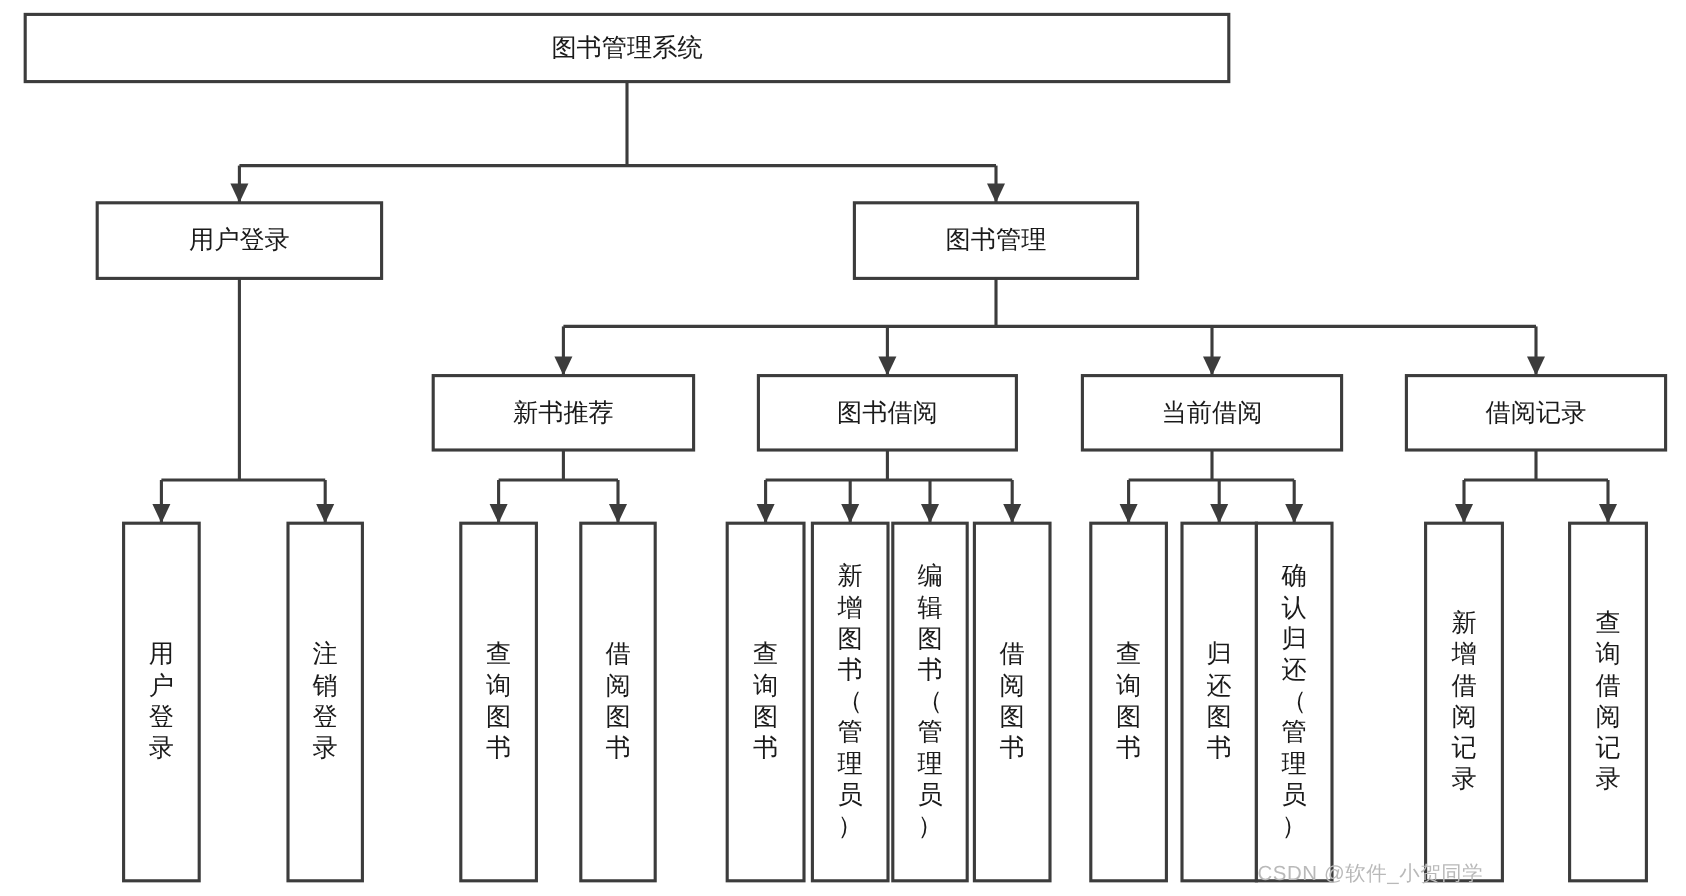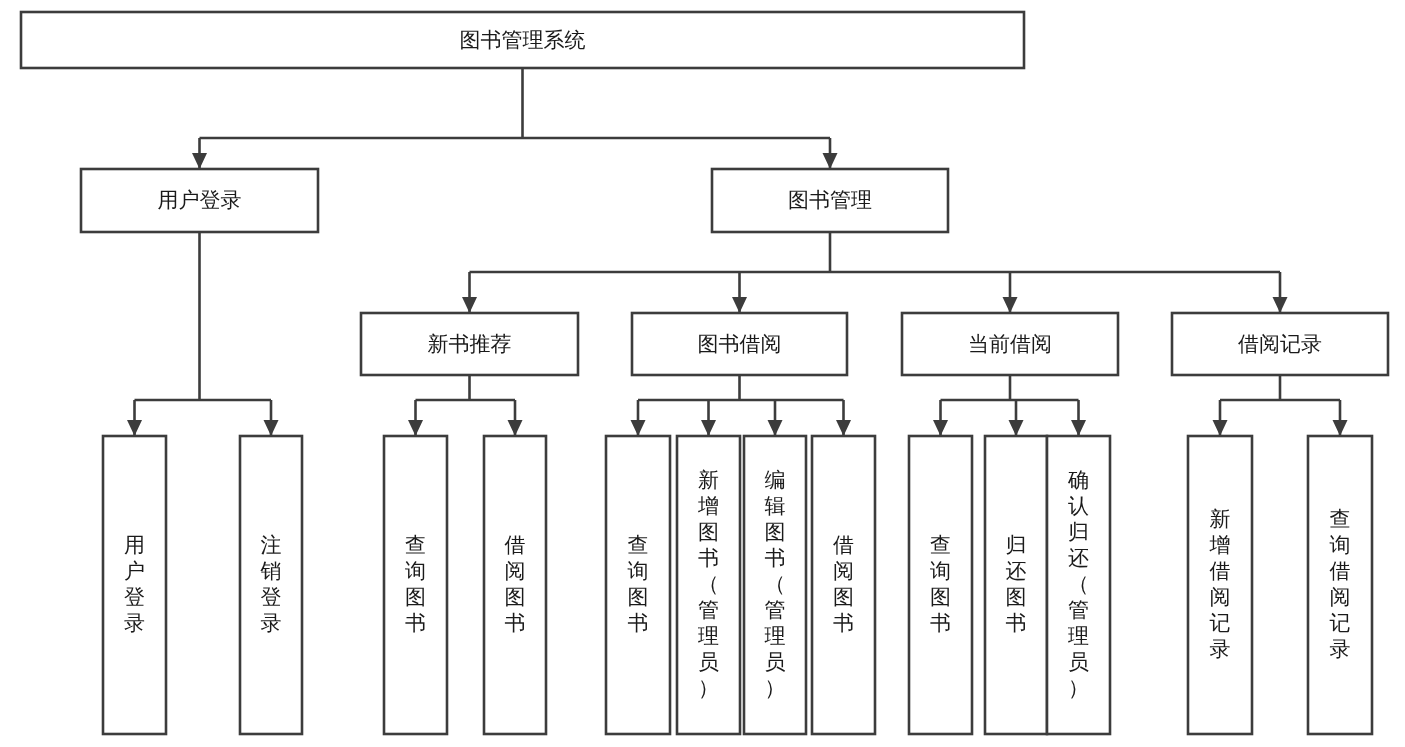--- a/index.html
+++ b/index.html
@@ -161,13 +161,14 @@
         <rect x="985" y="436" width="62" height="298" rx="0" class="node-box"></rect>
         <text x="1016" y="0" class="node-label-v"><tspan x="1016" y="552">归</tspan><tspan x="1016" y="578">还</tspan><tspan x="1016" y="604">图</tspan><tspan x="1016" y="630">书</tspan></text>
         <rect x="1047" y="436" width="63" height="298" rx="0" class="node-box"></rect>
         <text x="1078.5" y="0" class="node-label-v"><tspan x="1078.5" y="487">确</tspan><tspan x="1078.5" y="513">认</tspan><tspan x="1078.5" y="539">归</tspan><tspan x="1078.5" y="565">还</tspan><tspan x="1078.5" y="591" transform="rotate(90 1078.5 591)">（</tspan><tspan x="1078.5" y="617">管</tspan><tspan x="1078.5" y="643">理</tspan><tspan x="1078.5" y="669">员</tspan><tspan x="1078.5" y="695" transform="rotate(90 1078.5 695)">）</tspan></text>
         <rect x="1188" y="436" width="64" height="298" rx="0" class="node-box"></rect>
         <text x="1220" y="0" class="node-label-v"><tspan x="1220" y="526">新</tspan><tspan x="1220" y="552">增</tspan><tspan x="1220" y="578">借</tspan><tspan x="1220" y="604">阅</tspan><tspan x="1220" y="630">记</tspan><tspan x="1220" y="656">录</tspan></text>
         <rect x="1308" y="436" width="64" height="298" rx="0" class="node-box"></rect>
         <text x="1340" y="0" class="node-label-v"><tspan x="1340" y="526">查</tspan><tspan x="1340" y="552">询</tspan><tspan x="1340" y="578">借</tspan><tspan x="1340" y="604">阅</tspan><tspan x="1340" y="630">记</tspan><tspan x="1340" y="656">录</tspan></text>
       </g>
   </svg>
+  <div class="watermark">CSDN @软件_小贺同学</div>
 </div>
 
 </body></html>

